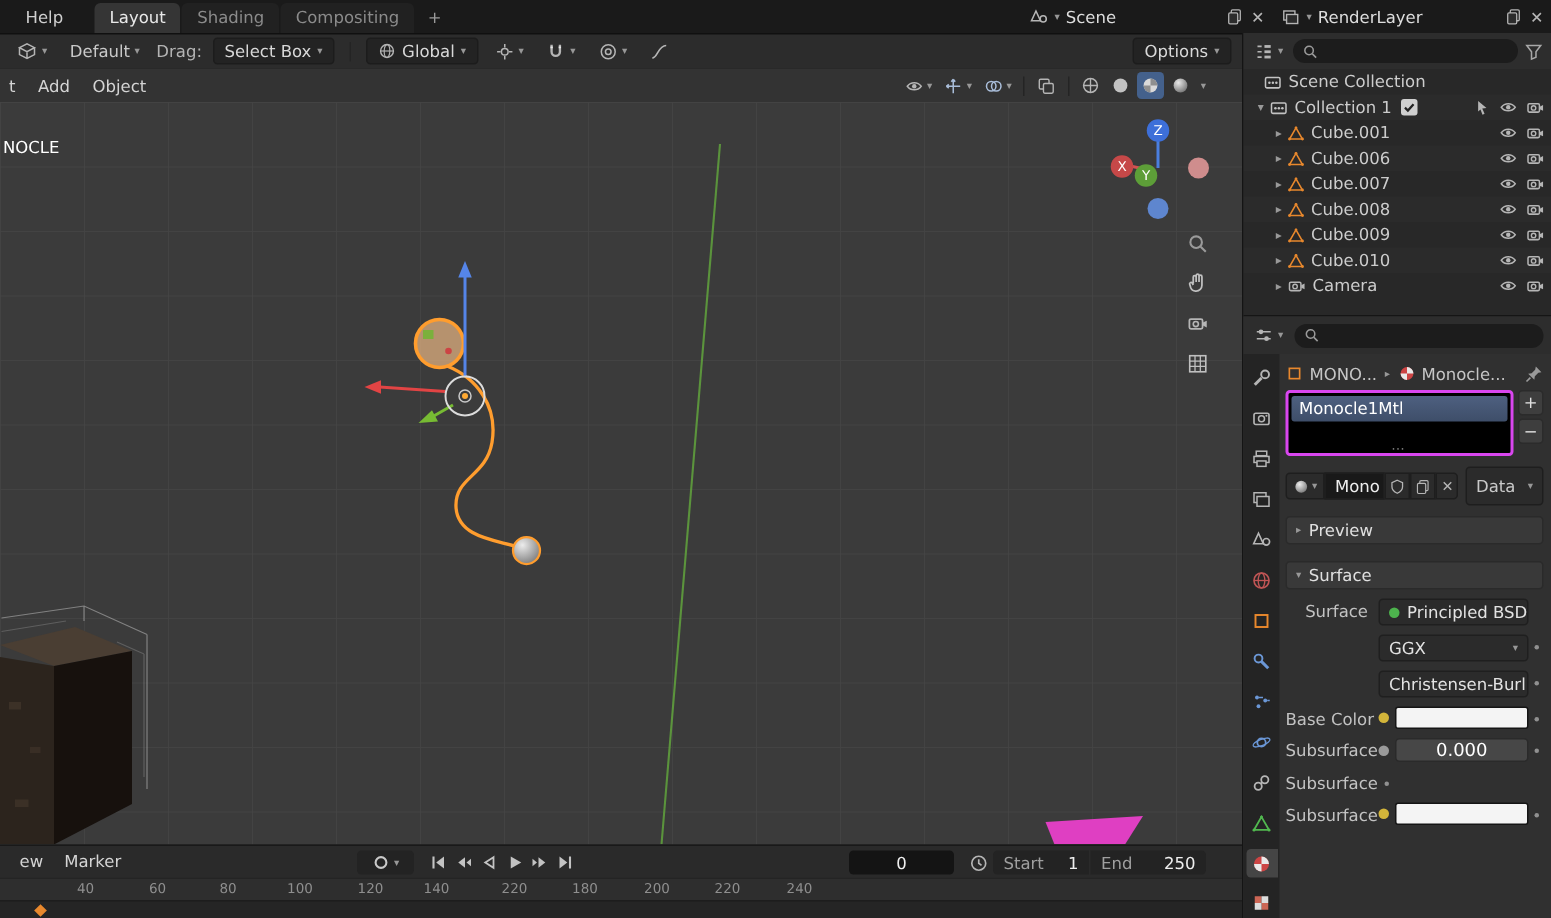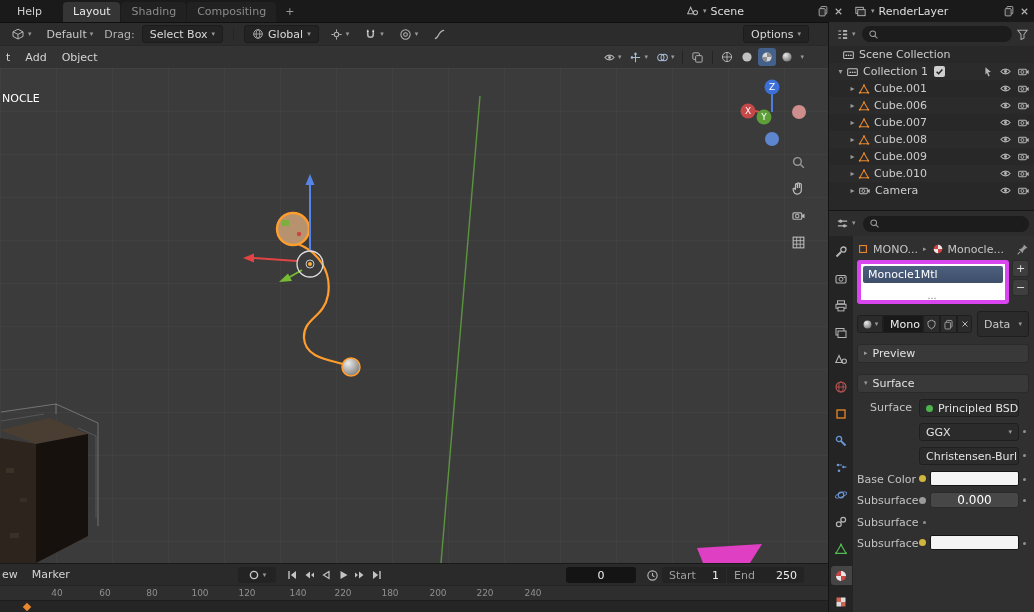--- a/index.html
+++ b/index.html
@@ -59,21 +59,21 @@
 .props{flex:1;display:flex;flex-direction:column;background:#303030;border-top:1px solid #151515;min-height:0}
 .phead2{height:25px;display:flex;align-items:center;gap:5px;padding:0 5px;background:#2d2d2d}
 .pbody{flex:1;display:flex;min-height:0}
 .ptabs{width:24px;background:#242424;display:flex;flex-direction:column;align-items:center;padding-top:7px;gap:8px;flex:0 0 auto}
 .ptab{width:21px;height:19px;display:flex;align-items:center;justify-content:center;border-radius:3px 0 0 3px}
 .ptab.active{background:#454545}
 .pmain{flex:1;padding:3px 5px 0 4px;overflow:hidden;min-width:0}
 .crumbs{display:flex;align-items:center;gap:5px;height:20px;color:#c6c6c6}
 .crumb{display:flex;align-items:center;gap:4px}
 .slotwrap{display:flex;gap:3px;margin-top:1px}
-.slotlist{flex:1;background:#ffffff;border:4px solid #d946ef;border-radius:3px;height:44px;padding:2px;position:relative;min-width:0}
+.slotlist{flex:1;background:#000000;border:2px solid #d946ef;border-radius:3px;height:44px;padding:2px;position:relative;min-width:0}
 .slotitem{height:17px;background:linear-gradient(#4e6080,#3e4e69);border-radius:2px;display:flex;align-items:center;padding:0 5px;color:#fff}
 .grip{position:absolute;bottom:-3px;left:50%;transform:translateX(-50%);color:#777;font-size:9px;letter-spacing:2px}
 .scol{display:flex;flex-direction:column;gap:2px;flex:0 0 auto}
 .sqbtn{width:17px;height:17px;background:#3e3e3e;border:1px solid #2b2b2b;border-radius:3px;color:#e0e0e0;display:flex;align-items:center;justify-content:center;font-size:11px}
 .dbrow{display:flex;align-items:center;margin-top:11px;height:18px}
 .seg{height:18px;background:#2b2b2b;border:1px solid #1e1e1e;display:flex;align-items:center;justify-content:center;flex:0 0 auto}
 .panelh{height:19px;background:#393939;border:1px solid #2a2a2a;border-radius:3px;display:flex;align-items:center;gap:5px;padding:0 6px;margin-top:11px;color:#e0e0e0}
 .prow{display:flex;align-items:flex-start;margin-top:6px}
 .plabel{width:62px;flex:0 0 auto;text-align:right;padding:2px 7px 0 0;color:#c2c2c2;white-space:nowrap;overflow:hidden}
 .pfield{flex:1;min-width:0;display:flex;align-items:flex-start;gap:4px}
@@ -410,21 +410,21 @@
           <svg class="ico" width="13" height="13">
             <use href="#i-prop"></use>
           </svg>
           <span class="dar">▾</span>
         </span>
       <span class="flat">
           <svg class="ico" width="13" height="13">
             <use href="#i-falloff"></use>
           </svg>
         </span>
-      <span class="dd" style="margin-left:auto;margin-right:12px">
+      <span class="dd" style="margin-left:auto;">
           <span>Options</span>
           <span class="dar">▾</span>
         </span>
     </div>
 
     <div class="row3">
       <span class="m" style="padding-left:0">t</span>
       <span class="m">Add</span>
       <span class="m">Object</span>
       <div class="hgrp" style="margin-left:auto;margin-right:16px">
@@ -546,21 +546,21 @@
           </svg>
         </div>
       <div class="navbtn" style="top:164px">
           <svg class="ico" width="15" height="15">
             <use href="#n-grid"></use>
           </svg>
         </div>
     </div>
 
     <div class="tlh">
-      <span class="m" style="padding-left:2px">ew</span>
+      <span class="m" style="padding-left:13px">ew</span>
       <span class="m">Marker</span>
       <span class="pbtn" style="left:238px;width:38px;background:#232323;border-radius:3px;gap:3px">
           <svg class="ico" width="12" height="12">
             <use href="#i-rec"></use>
           </svg>
           <span class="dar">▾</span>
         </span>
       <span class="pbtn" style="left:284px;width:16px">
           <svg class="ico" width="12" height="12">
             <use href="#p-first"></use>
@@ -606,21 +606,21 @@
           <b>250</b>
         </span>
     </div>
 
     <div class="ruler">
       <span class="rnum" style="left:57px">40</span>
       <span class="rnum" style="left:105px">60</span>
       <span class="rnum" style="left:152px">80</span>
       <span class="rnum" style="left:200px">100</span>
       <span class="rnum" style="left:247px">120</span>
-      <span class="rnum" style="left:298px">140</span>
+      <span class="rnum" style="left:291px">140</span>
       <span class="rnum" style="left:343px">220</span>
       <span class="rnum" style="left:390px">180</span>
       <span class="rnum" style="left:438px">200</span>
       <span class="rnum" style="left:485px">220</span>
       <span class="rnum" style="left:533px">240</span>
     </div>
 
     <div class="tlb">
       <span style="position:absolute;left:24px;top:3px;width:6px;height:6px;background:#e8882d;transform:rotate(45deg)"></span>
     </div>

